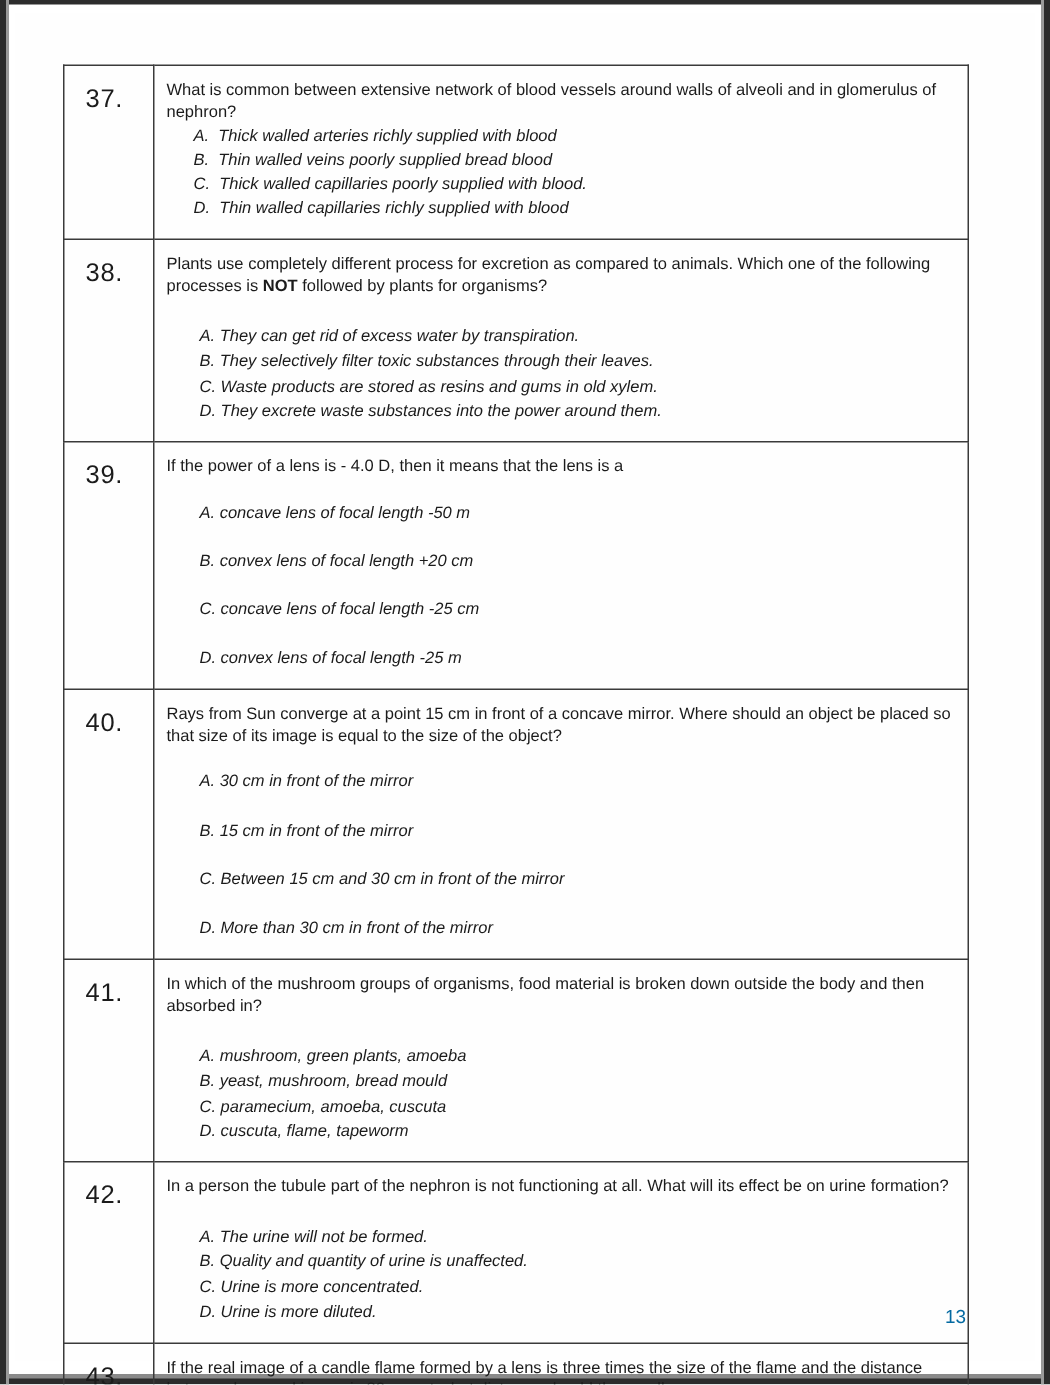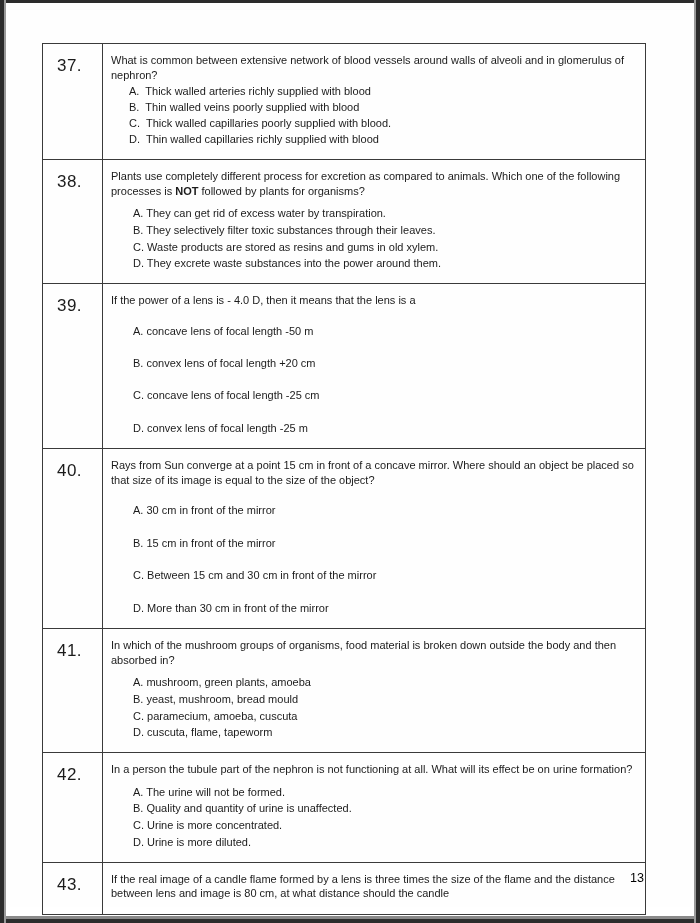--- a/index.html
+++ b/index.html
@@ -83,41 +83,42 @@
     color: #1b1b1b;
   }
   .qtext {
     margin: 0 0 2px 0;
     text-align: left;
   }
   .opts {
     list-style: none;
     margin: 0;
     padding: 0;
+    font-style: italic;
   }
   .opts li {
     white-space: pre;
     margin: 0;
   }
   
   .style-a .opts { margin-top: 2px; padding-left: 18px; }
   .style-a .opts li { line-height: 1.45; }
   
-  .style-b .opts { margin-top: 7px; padding-left: 22px; }
+  .style-b .opts { margin-top: 18px; padding-left: 22px; }
   .style-b .opts li { line-height: 1.52; }
   
   .style-c .opts { margin-top: 4px; padding-left: 22px; }
   .style-c .opts li { line-height: 1.67; margin-top: 14px; }
 
   .page-number {
     position: absolute;
     right: 46px;
     bottom: 22px;
     font-size: 12.6px;
-    color: #000000;
+    color: #0369a1;
   }
 </style>
 </head>
 <body>
 
 <div class="page-frame">
   <div class="scan-border-top"></div>
   <div class="scan-border-bottom"></div>
   <div class="scan-border-left"></div>
   <div class="scan-border-right"></div>
@@ -125,21 +126,21 @@
   <div class="page-inner">
 
     <table class="qtable">
       <tbody>
         <tr>
           <td class="num-cell">37.</td>
           <td class="body-cell style-a">
             <p class="qtext">What is common between extensive network of blood vessels around walls of alveoli and in glomerulus of nephron?</p>
             <ul class="opts">
               <li>A.  Thick walled arteries richly supplied with blood</li>
-              <li>B.  Thin walled veins poorly supplied with blood</li>
+              <li>B.  Thin walled veins poorly supplied bread blood</li>
               <li>C.  Thick walled capillaries poorly supplied with blood.</li>
               <li>D.  Thin walled capillaries richly supplied with blood</li>
             </ul>
           </td>
         </tr>
 
         <tr>
           <td class="num-cell">38.</td>
           <td class="body-cell style-b">
             <p class="qtext"><span>Plants use completely different process for excretion as compared to animals. Which one of the following processes is </span><b>NOT</b><span> followed by plants for organisms?</span></p>

